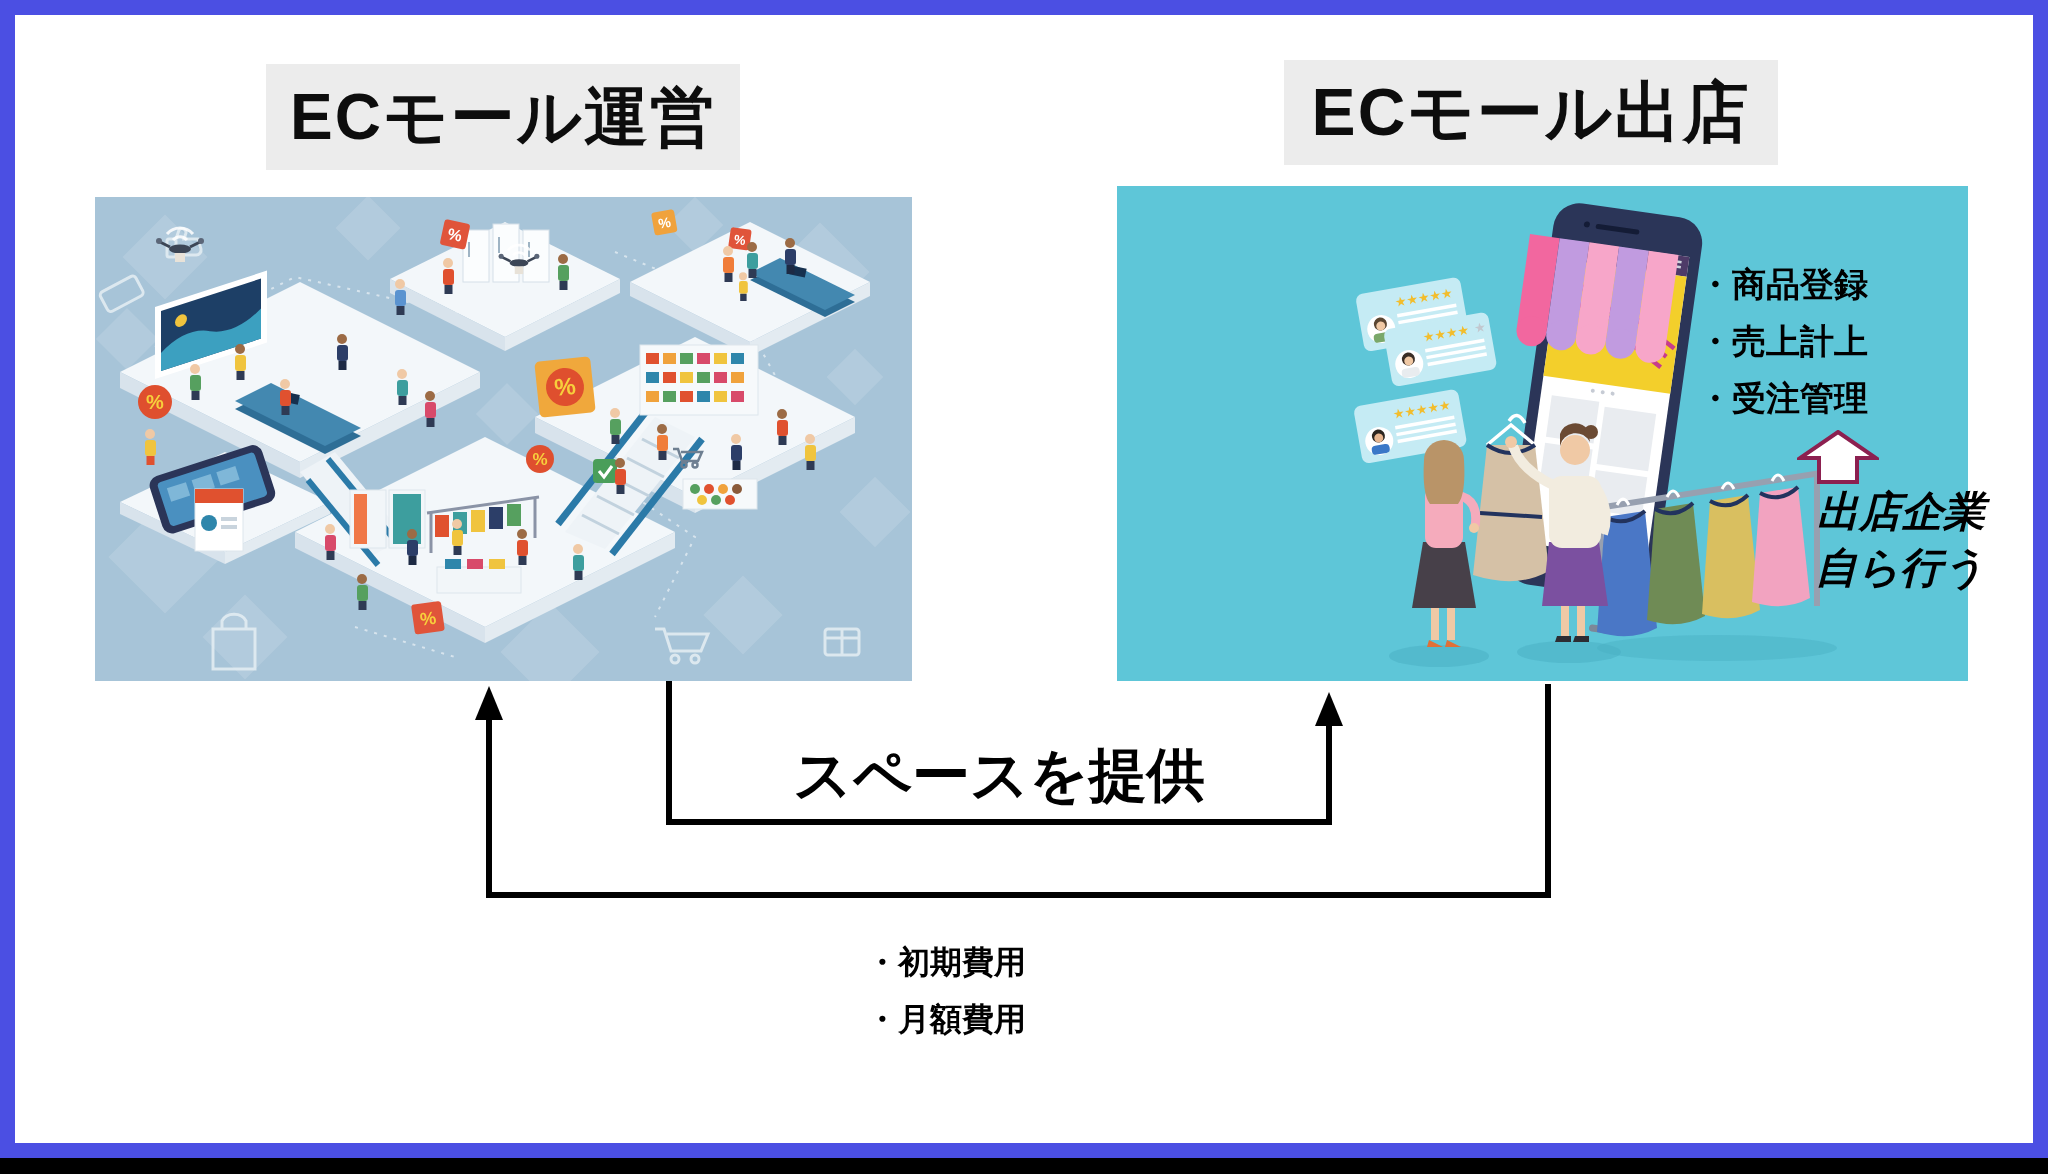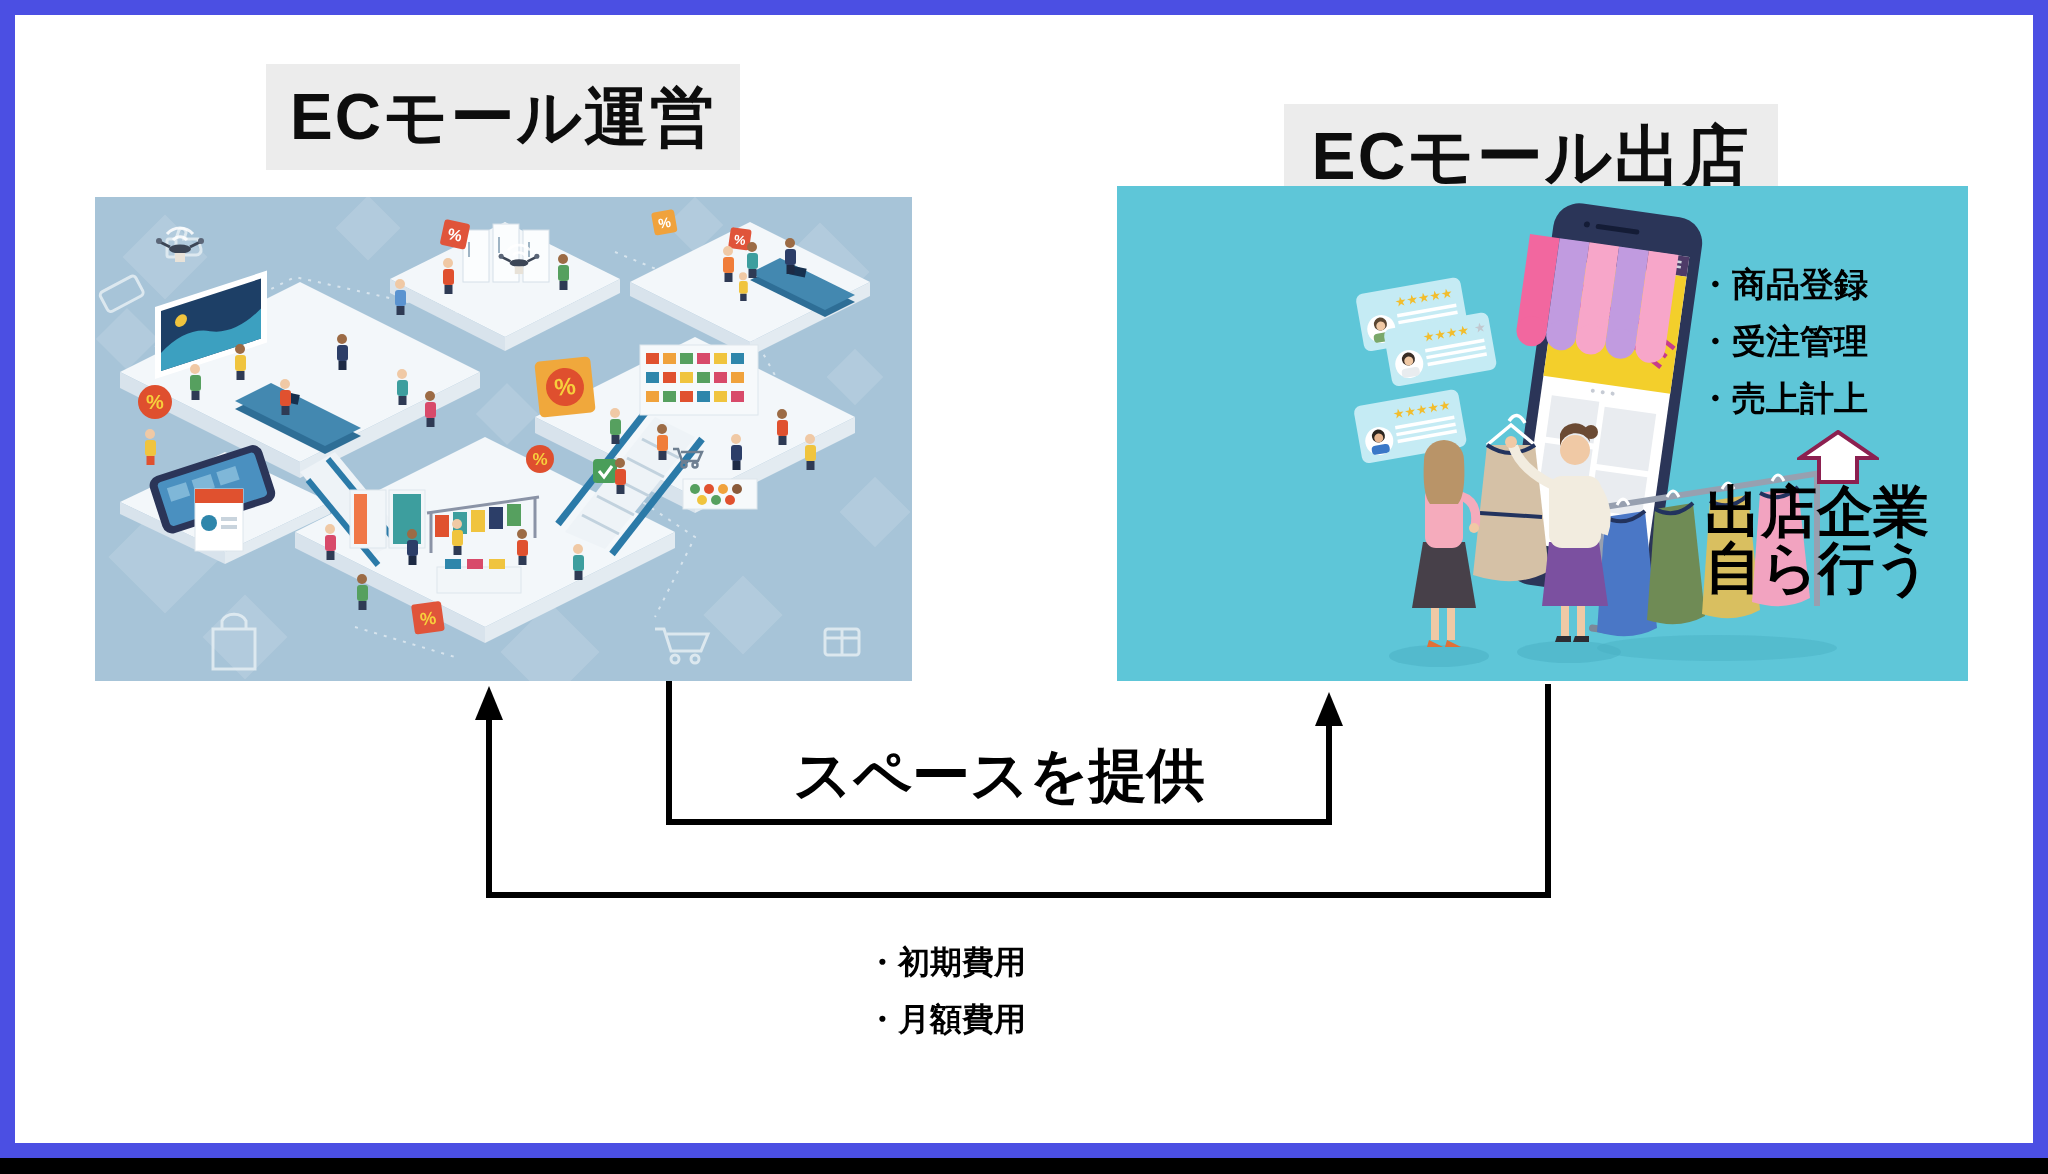--- a/index.html
+++ b/index.html
@@ -4,29 +4,29 @@
 <style>
   html,body{margin:0;padding:0;background:#ffffff;}
   .canvas{position:relative;width:2048px;height:1174px;overflow:hidden;background:#e5e5e5;
           font-family:"Liberation Sans","DejaVu Sans",sans-serif;}
   .blue-frame{position:absolute;left:0;top:0;width:2048px;height:1158px;background:#4b4fe3;}
   .inner-page{position:absolute;left:15px;top:15px;width:2018px;height:1128px;background:#ffffff;}
   .black-bar{position:absolute;left:0;top:1158px;width:2048px;height:16px;background:#000000;}
   .title-box{position:absolute;background:#ececec;display:flex;align-items:center;justify-content:center;
              font-weight:700;color:#0d0d0d;letter-spacing:2px;}
   .title-left{left:266px;top:64px;width:474px;height:106px;font-size:64px;}
-  .title-right{left:1284px;top:60px;width:494px;height:105px;font-size:66px;margin-top:44px;}
+  .title-right{left:1284px;top:60px;width:494px;height:105px;font-size:66px;}
   .illus{position:absolute;display:block;}
   .flow-svg{position:absolute;left:0;top:0;width:2048px;height:1174px;pointer-events:none;}
   .space-label{position:absolute;left:699px;top:747px;width:600px;height:56px;line-height:56px;
                text-align:center;font-size:58px;font-weight:700;color:#000;}
   .fees{position:absolute;left:866px;top:934px;font-size:32px;font-weight:700;color:#000;line-height:57px;}
   .tasks{position:absolute;left:1698px;top:256px;font-size:34px;font-weight:700;color:#000;line-height:57px;}
-  .note{position:absolute;left:1705px;top:484px;width:280px;text-align:left;
-        font-size:56px;font-weight:700;color:#000;line-height:56px;}
+  .note{position:absolute;left:1705px;top:484px;width:280px;text-align:right;
+        font-size:42px;font-weight:700;color:#000;line-height:56px;font-style:italic;}
   .up-arrow-wrap{position:absolute;left:1797px;top:430px;width:82px;height:54px;}
 </style>
 </head>
 <body>
 
 <div class="canvas">
   <div class="blue-frame"></div>
   <div class="inner-page"></div>
 
   <div class="title-box title-left">
@@ -557,22 +557,22 @@
       <rect x="18" y="50" width="38" height="62" rx="11" fill="#f5abbc"></rect>
       <path d="M54 60 q18 6 14 30" stroke="#f5abbc" stroke-width="9" fill="none"></path>
       <circle cx="67" cy="92" r="5" fill="#f0c9a5"></circle>
       <circle cx="37" cy="24" r="20" fill="#b99468"></circle>
       <path d="M17 24 q-2 34 6 44 h28 q8 -10 6 -44 z" fill="#b99468"></path>
     </g>
   </svg>
 
   <div class="tasks">
     <div>・商品登録</div>
+    <div>・売上計上</div>
     <div>・受注管理</div>
-    <div>・売上計上</div>
   </div>
   <div class="up-arrow-wrap">
     <svg width="82" height="54" viewBox="0 0 82 54">
       <polygon points="41,2 79,28 60,28 60,52 22,52 22,28 3,28" fill="#ffffff" stroke="#8c2050" stroke-width="4" stroke-linejoin="miter"></polygon>
     </svg>
   </div>
   <div class="note">
     <div>出店企業</div>
     <div>自ら行う</div>
   </div>

